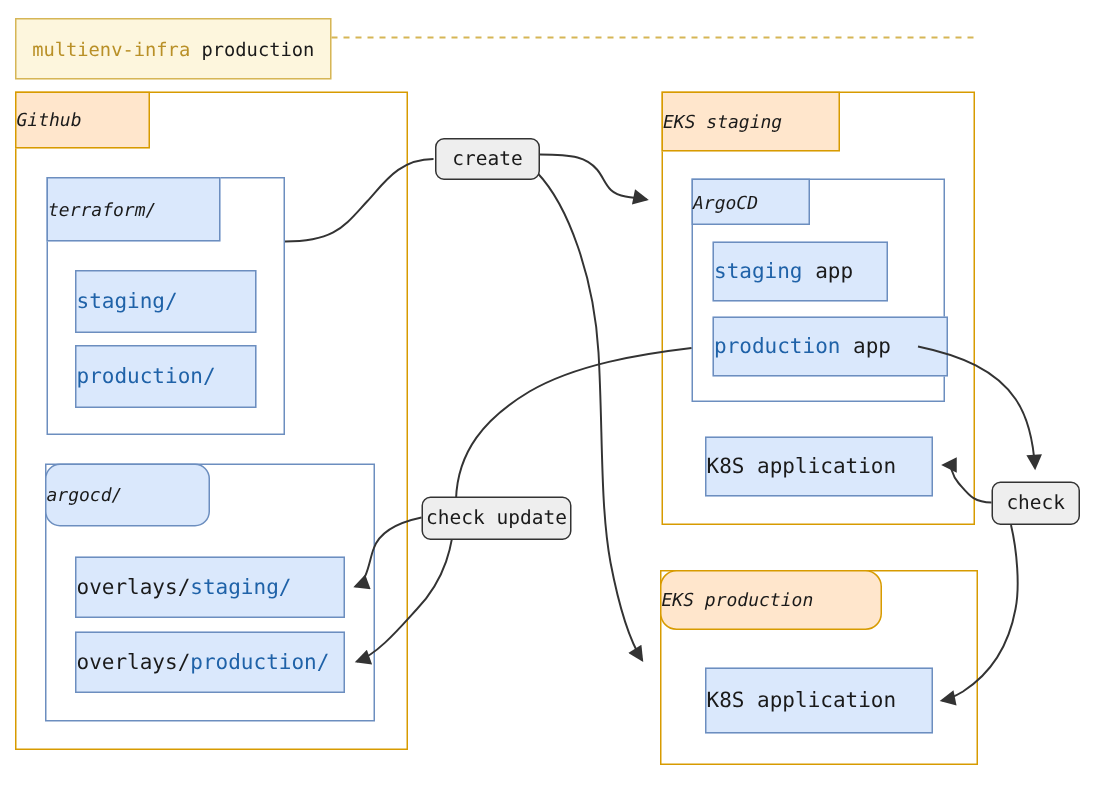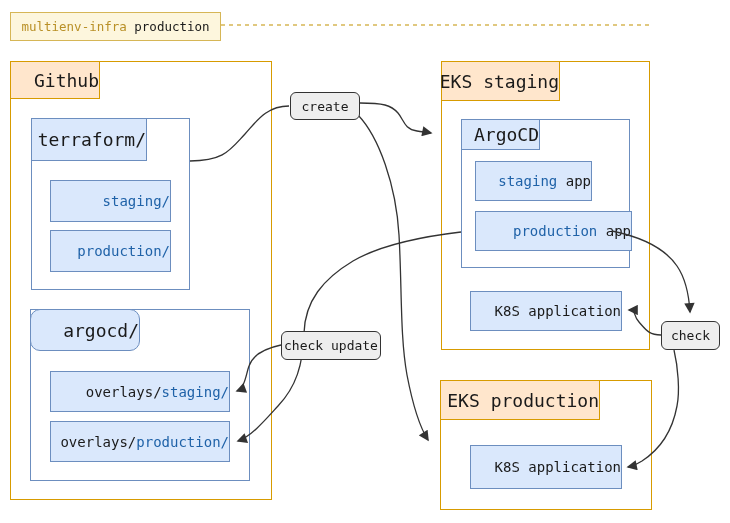--- a/index.html
+++ b/index.html
@@ -3,30 +3,30 @@
 <meta charset="utf-8">
 <style>
   html,body { margin:0; padding:0; background:#ffffff; }
   .canvas {
     position:relative; width:730px; height:523px; background:#ffffff;
     font-family:"DejaVu Sans Mono", monospace; color:#1a1a1a; overflow:hidden;
   }
   .container { position:absolute; background:#ffffff; border:1px solid #d79b00; box-sizing:border-box; z-index:1; }
   .container.inner { z-index:2; border-color:#6c8ebf; }
   .tab {
-    position:absolute; box-sizing:border-box; display:flex; align-items:center; justify-content:flex-end;
-    background:#ffe6cc; border:1px solid #d79b00; font-size:18px; z-index:3; white-space:pre;
+    position:absolute; box-sizing:border-box; display:flex; align-items:center; justify-content:flex-start;
+    background:#ffe6cc; border:1px solid #d79b00; font-size:12px; z-index:3; white-space:pre;font-style:italic;
   }
   .tab.blue { background:#dae8fc; border-color:#6c8ebf; }
   .node {
-    position:absolute; box-sizing:border-box; display:flex; align-items:center; justify-content:flex-end;
+    position:absolute; box-sizing:border-box; display:flex; align-items:center; justify-content:flex-start;
     background:#dae8fc; border:1px solid #6c8ebf; font-size:14px; z-index:3; white-space:pre;
   }
   .repo-note {
-    position:absolute; left:10px; top:12px; width:211px; height:29px; box-sizing:border-box;
+    position:absolute; left:10px; top:12px; width:211px; height:41px; box-sizing:border-box;
     background:#fdf6dd; border:1px solid #d6b656; display:flex; align-items:center; justify-content:center;
     font-size:12.5px; z-index:3; white-space:pre;
   }
   .elabel {
     position:absolute; box-sizing:border-box; display:flex; align-items:center; justify-content:center;
     background:#eeeeee; border:1px solid #333333; border-radius:6px; font-size:13px; z-index:6; white-space:pre;
   }
   .hl   { color:#1f62a8; }
   .gold { color:#b99027; }
   svg.wires { position:absolute; left:0; top:0; z-index:5; pointer-events:none; }
@@ -55,21 +55,21 @@
   <div class="tab" style="left:441px; top:61px; width:119px; height:40px;"><span>EKS staging</span></div>
 
   <div class="container inner" style="left:461px; top:119px; width:169px; height:149px;"></div>
   <div class="tab blue" style="left:461px; top:119px; width:79px; height:31px;"><span>ArgoCD</span></div>
   <div class="node" style="left:475px; top:161px; width:117px; height:40px;"><span class="hl">staging</span><span> app</span></div>
   <div class="node" style="left:475px; top:211px; width:157px; height:40px;"><span class="hl">production</span><span> app</span></div>
 
   <div class="node" style="left:470px; top:291px; width:152px; height:40px;"><span>K8S application</span></div>
 
   <div class="container" style="left:440px; top:380px; width:212px; height:130px;"></div>
-  <div class="tab" style="left:440px; top:380px; width:160px; height:40px;"><span>EKS production</span></div>
+  <div class="tab" style="left:440px; top:380px; width:148px; height:40px;border-radius:11px;"><span>EKS production</span></div>
   <div class="node" style="left:470px; top:445px; width:152px; height:44px;"><span>K8S application</span></div>
 
   <svg class="wires" width="730" height="523" viewBox="0 0 730 523">
     <defs>
       <marker id="ah" viewBox="0 0 10 10" refX="8.5" refY="5" markerWidth="9" markerHeight="8" orient="auto-start-reverse">
         <path d="M0,0 L10,5 L0,10 z" fill="#333333"></path>
       </marker>
     </defs>
 
     <path d="M221,25 H650" stroke="#d6b656" stroke-width="1.3" fill="none" stroke-dasharray="4 4"></path>

